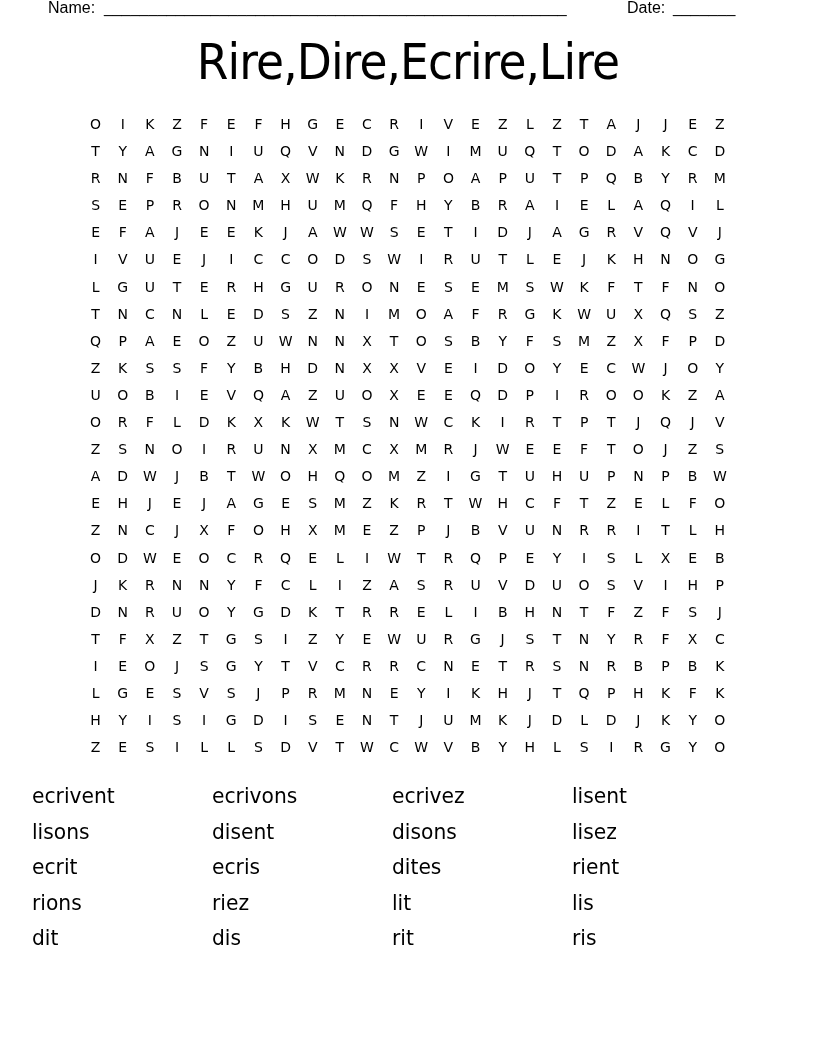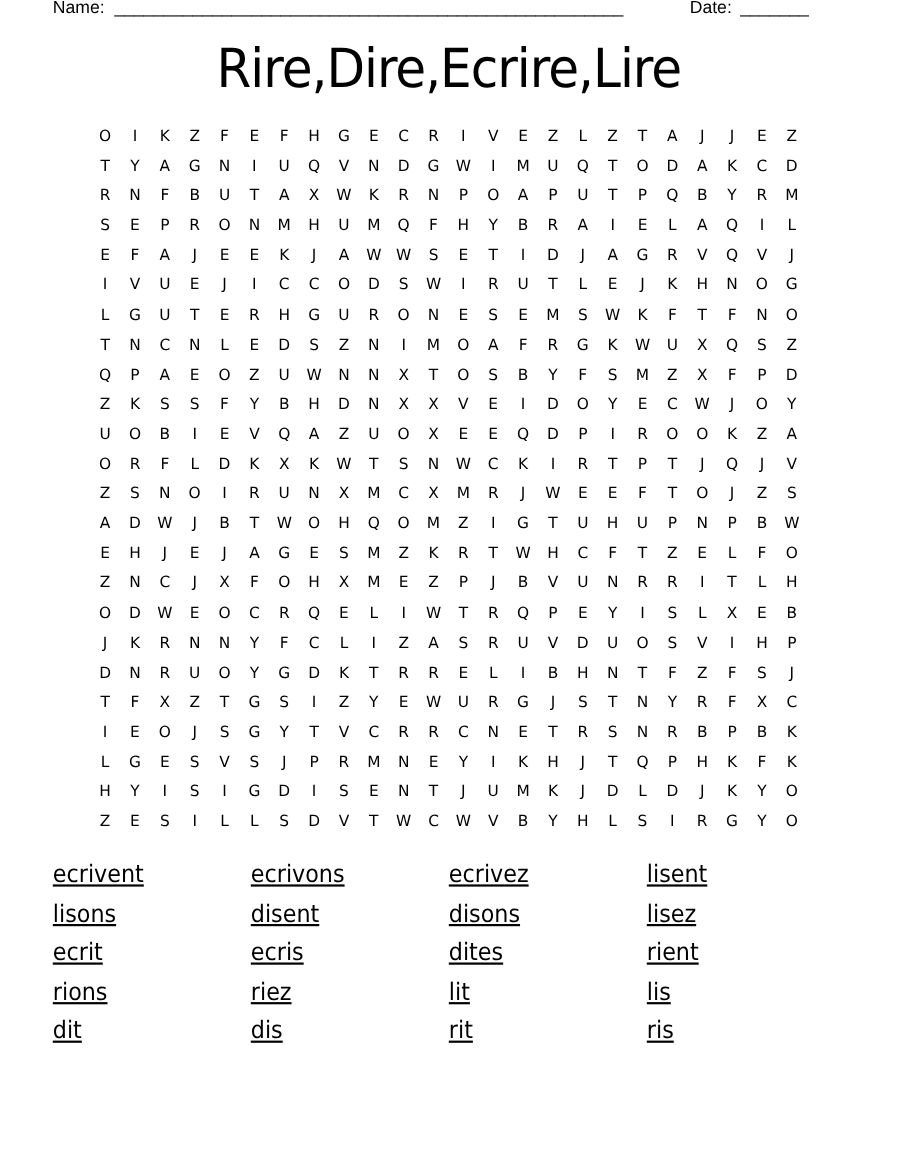--- a/index.html
+++ b/index.html
@@ -20,22 +20,22 @@
   }
   .grid {
     position: absolute; left: 82px; top: 111px;
     display: grid; grid-template-columns: repeat(24, 27.15px); grid-auto-rows: 27.1px;
   }
   .cell {
     font-family: "DejaVu Sans", sans-serif; font-size: 14px; text-align: center;
     line-height: 27px; width: 27.15px; height: 27.1px;
   }
   .wordlist {
-    position: absolute; left: 48px; top: 780px;
-    display: grid; grid-template-columns: repeat(4, 180px); grid-auto-rows: 35.5px; text-decoration: underline;
+    position: absolute; left: 32px; top: 780px;
+    display: grid; grid-template-columns: repeat(4, 180px); grid-auto-rows: 35.5px;
   }
   .word {
     font-family: "DejaVu Sans", sans-serif; font-size: 22px; line-height: 32px;
     transform-origin: left center; transform: scaleX(0.92); white-space: nowrap;
   }
 </style>
 </head>
 <body>
 
 <div class="header-line">

